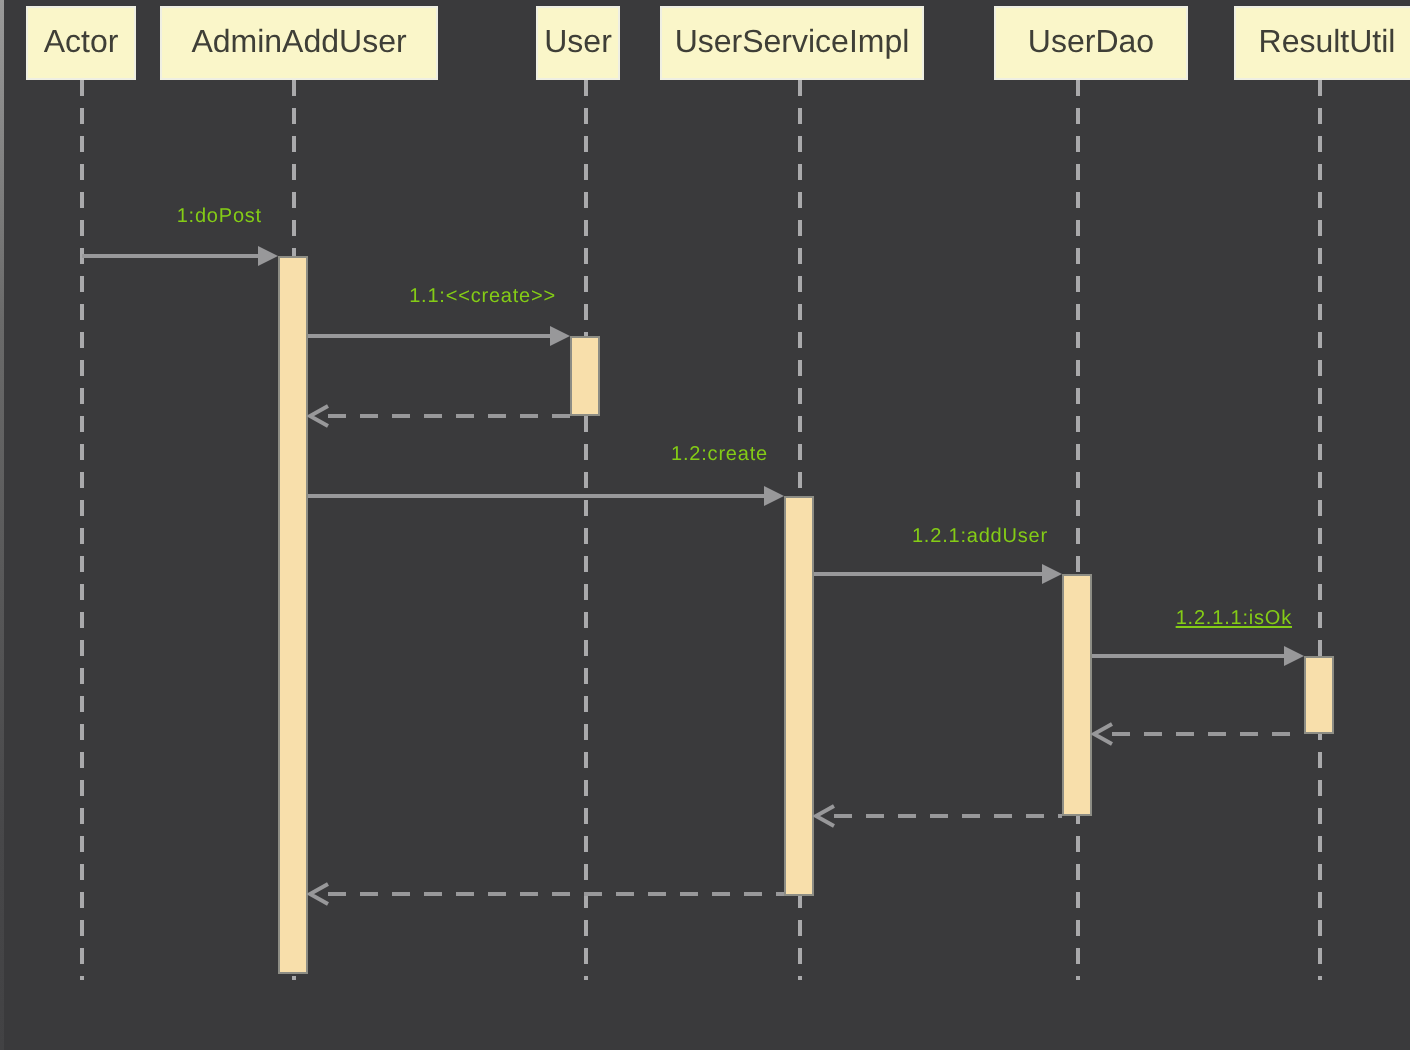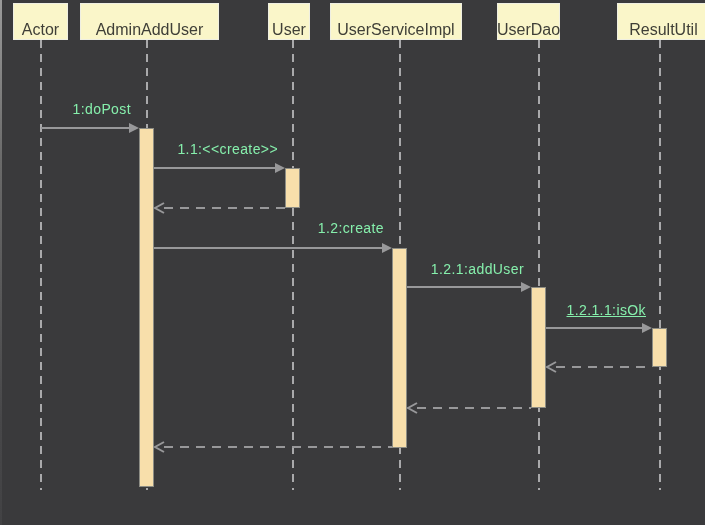--- a/index.html
+++ b/index.html
@@ -9,21 +9,21 @@
     font-family:"Liberation Sans", sans-serif;
   }
   .left-edge{
     position:absolute;left:0;top:0;width:2px;height:525px;
     background:linear-gradient(180deg,#9a9a9a 0px,#6a6a6a 160px,#474749 420px,#424244 100%);
   }
   
   .pbox{
     position:absolute;top:3px;height:37px;box-sizing:border-box;
     background:#faf6c9;border:1px solid #efefe2;
-    display:flex;align-items:flex-end;justify-content:center;
+    display:flex;align-items:center;justify-content:center;
     color:#3f3f37;font-size:16px;
   }
   
   .lifeline{
     position:absolute;top:40px;width:2px;height:450px;
     background:repeating-linear-gradient(180deg,#a9a9ab 0 8px,rgba(0,0,0,0) 8px 14px);
   }
   
   .bar{
     position:absolute;width:15px;box-sizing:border-box;
@@ -38,21 +38,21 @@
     background:repeating-linear-gradient(90deg,#98989a 0 9px,rgba(0,0,0,0) 9px 16px);
   }
   .head-right{
     position:absolute;width:0;height:0;
     border-left:10px solid #98989a;
     border-top:5px solid rgba(0,0,0,0);
     border-bottom:5px solid rgba(0,0,0,0);
   }
   .ret-head{position:absolute;width:12px;height:12px;}
   .msg-label{
-    position:absolute;color:#86efac;font-size:14px;letter-spacing:.4px;
+    position:absolute;color:#84cc16;font-size:10px;letter-spacing:.4px;
     white-space:nowrap;line-height:16px;
   }
   .msg-label.u{text-decoration:underline;}
 </style>
 </head>
 <body>
 
 <div class="stage">
   <div class="left-edge"></div>
 
@@ -68,21 +68,21 @@
     </div>
   <div class="pbox" style="left:80px;width:139px">
       <span>AdminAddUser</span>
     </div>
   <div class="pbox" style="left:268px;width:42px">
       <span>User</span>
     </div>
   <div class="pbox" style="left:330px;width:132px">
       <span>UserServiceImpl</span>
     </div>
-  <div class="pbox" style="left:497px;width:63px">
+  <div class="pbox" style="left:497px;width:97px">
       <span>UserDao</span>
     </div>
   <div class="pbox" style="left:617px;width:93px">
       <span>ResultUtil</span>
     </div>
 
   <div class="bar" style="left:139px;top:128px;height:359px"></div>
   <div class="bar" style="left:285px;top:168px;height:40px"></div>
   <div class="bar" style="left:392px;top:248px;height:200px"></div>
   <div class="bar" style="left:531px;top:287px;height:121px"></div>

